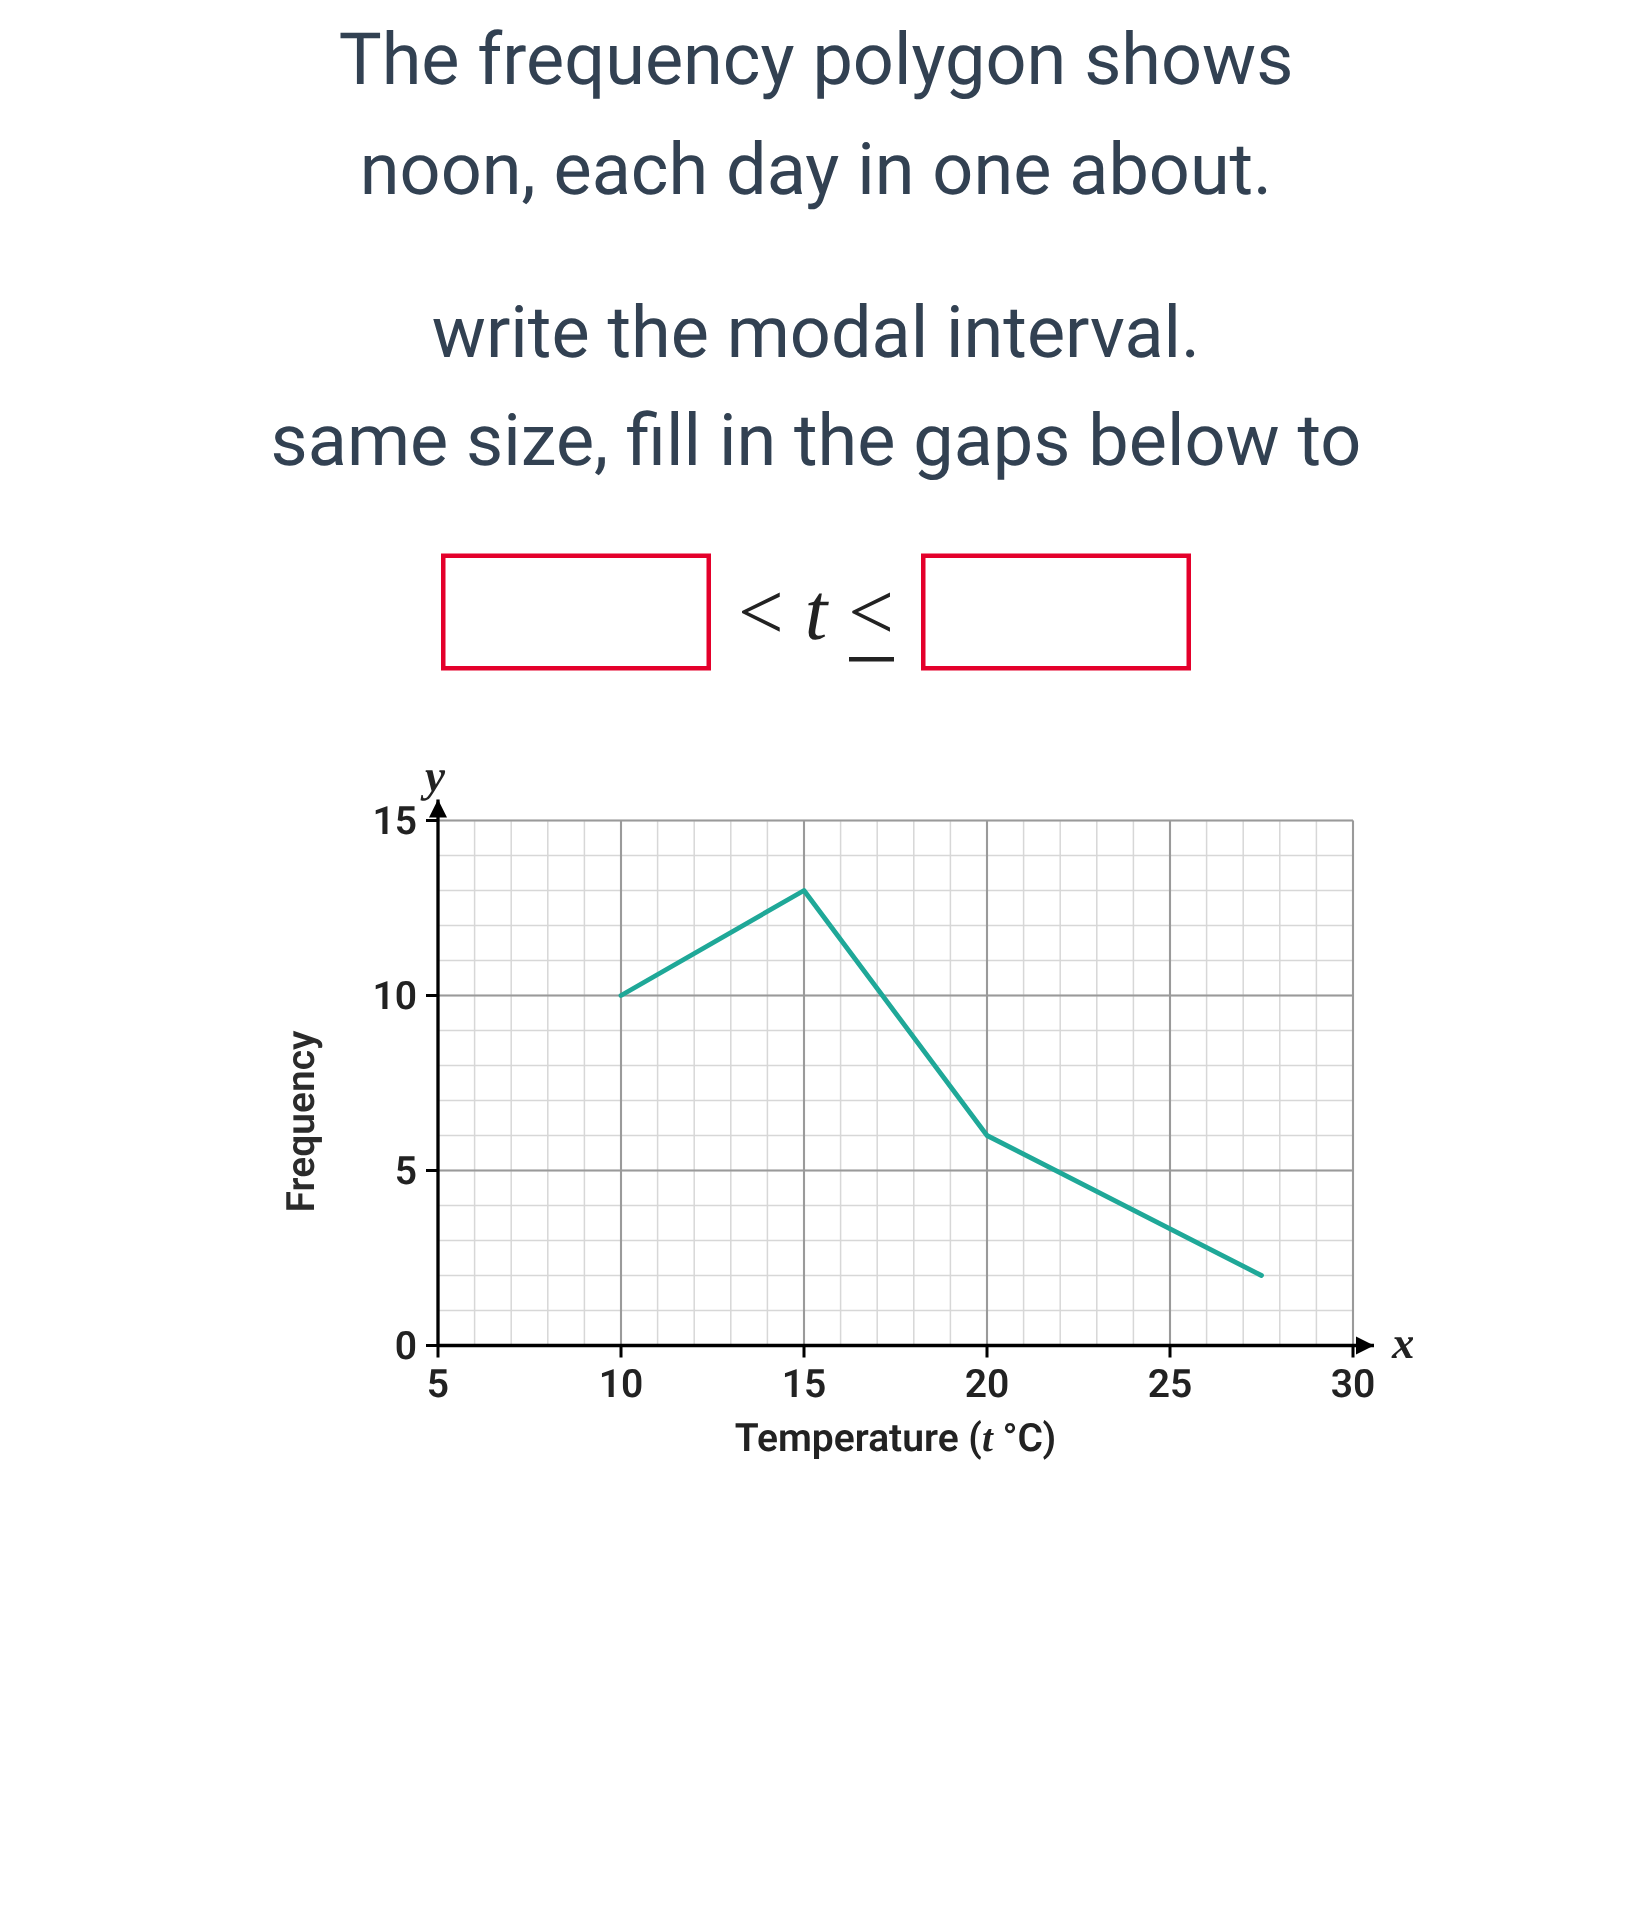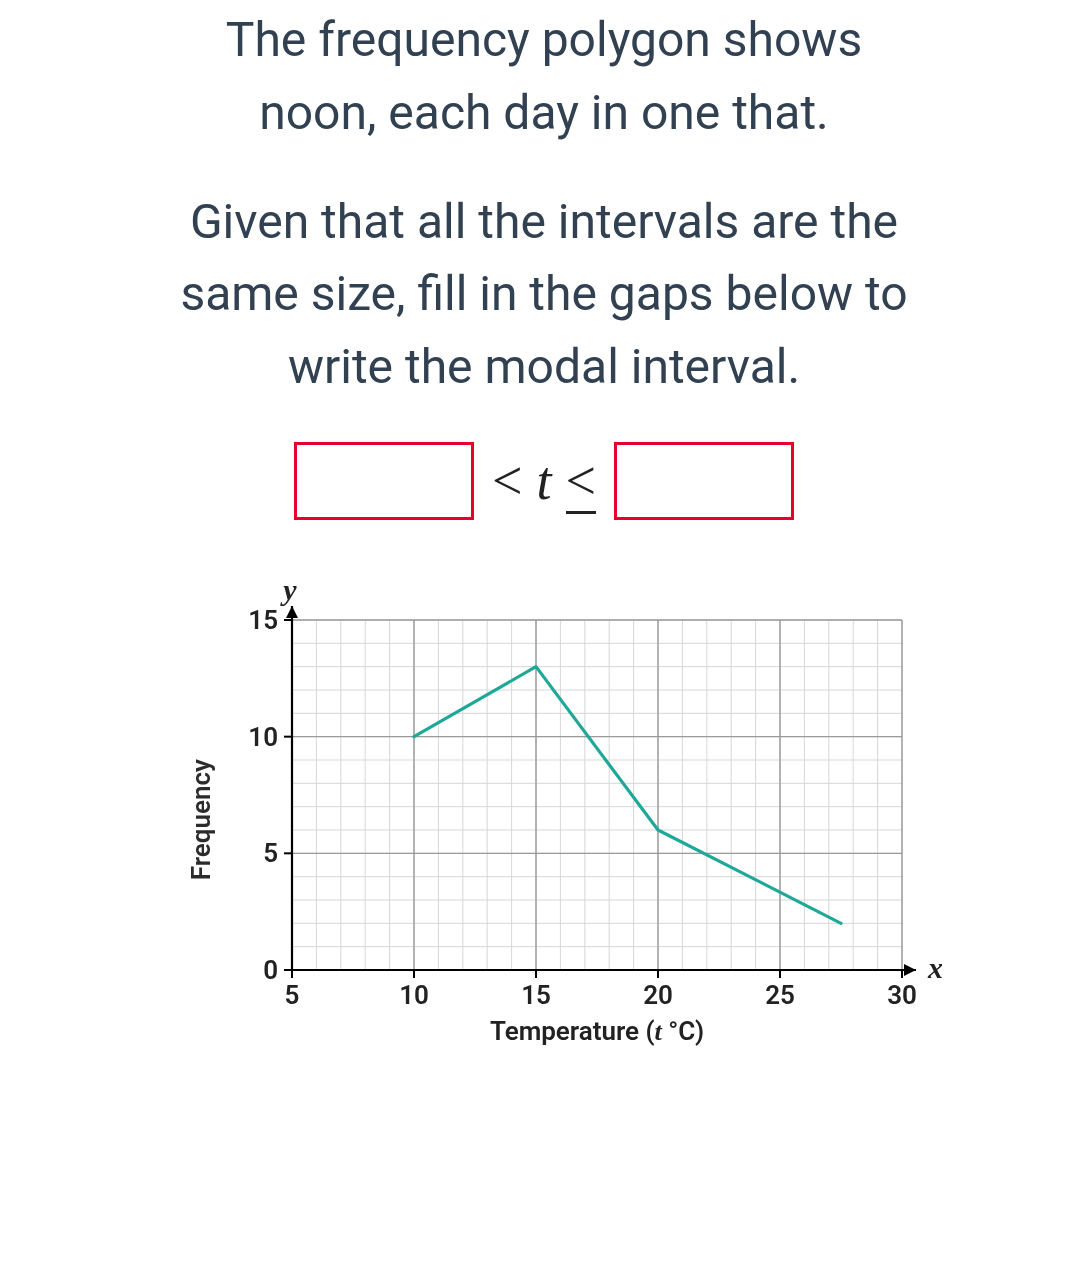--- a/index.html
+++ b/index.html
@@ -44,27 +44,26 @@
   .tick-label-y { text-anchor:end; }
   .xlabel { font-size:26px; font-weight:600; text-anchor:middle; fill:#222; }
 </style>
 </head>
 <body>
 
 <div class="container">
 
   <div class="prompt-block1">
     <p class="prompt-text">The frequency polygon shows</p>
-    <p class="prompt-text">noon, each day in one that.</p>
+    <p class="prompt-text">noon, each day in one about.</p>
   </div>
 
   <div class="prompt-block2">
-    <p class="prompt-text">Given that all the intervals are the</p>
+    <p class="prompt-text">write the modal interval.</p>
     <p class="prompt-text">same size, fill in the gaps below to</p>
-    <p class="prompt-text">write the modal interval.</p>
   </div>
 
   <div class="interval-row">
     <div class="answer-box"></div>
     <div class="math-text">
       <span style="font-style:normal;">&lt;</span>
       <span>t</span>
       <span class="leq" style="font-style:normal;">
         <span>&lt;</span><span class="bar"></span>
       </span>

